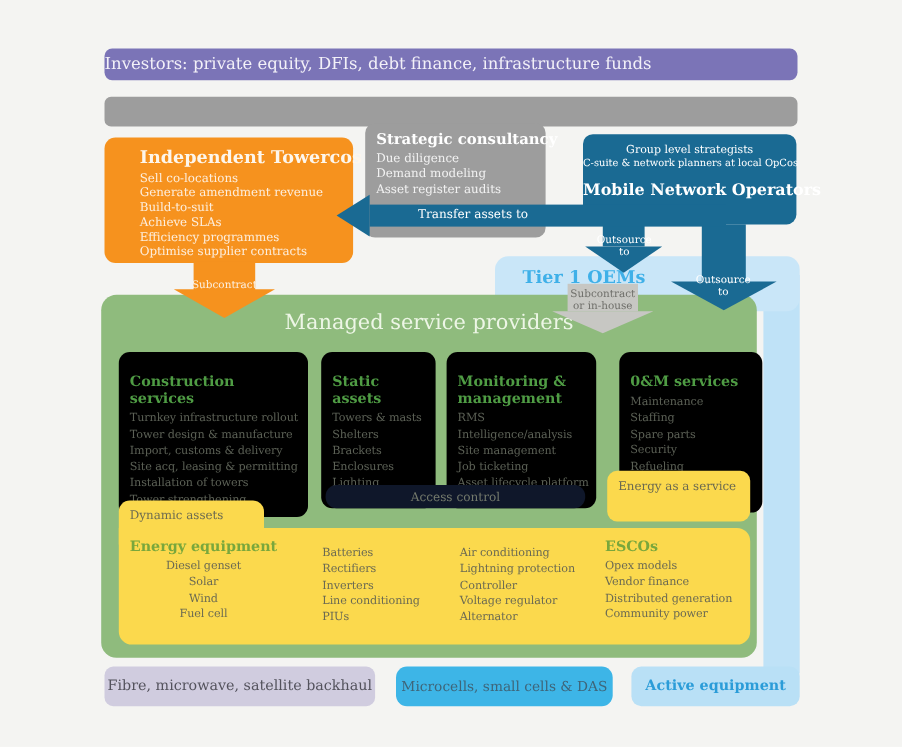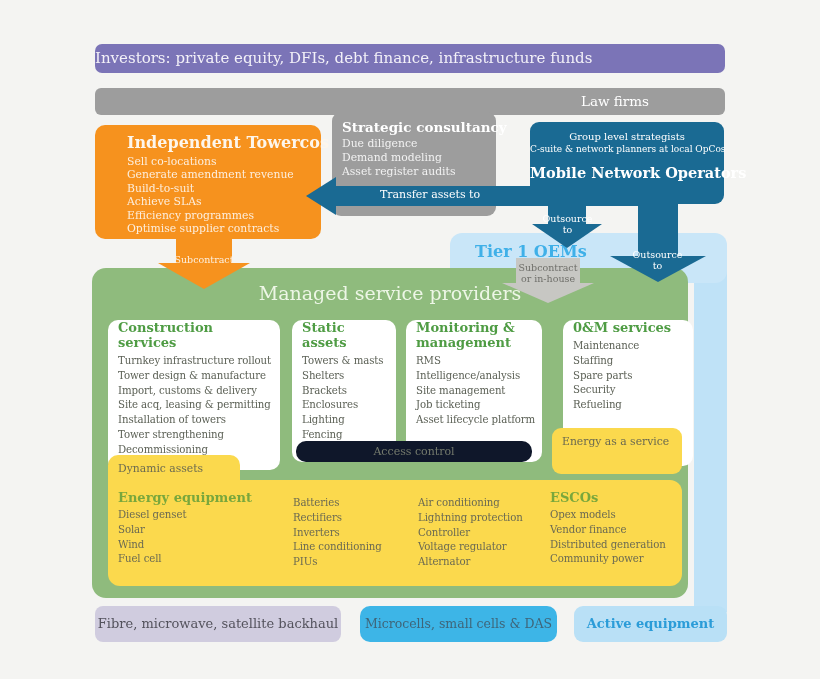--- a/index.html
+++ b/index.html
@@ -66,61 +66,60 @@
   
   .g-shaft{left:516px;top:258px;width:64px;height:25px;background:#c7c7c3;z-index:4;}
   .g-head{left:502px;top:283px;width:0;height:0;border-left:46px solid transparent;
           border-right:46px solid transparent;border-top:20px solid #c7c7c3;z-index:4;}
   .g-label{left:500px;top:262px;width:96px;color:#6f6f6a;font-size:9.5px;line-height:11px;
            text-align:center;z-index:5;}
 
   
   .green{left:92px;top:268px;width:596px;height:330px;background:#8fbb7d;border-radius:14px;z-index:2;}
   .msp-title{position:absolute;left:0;top:14px;width:100%;text-align:center;color:#edf6e6;font-size:19px;}
-  .sbox{position:absolute;background:#ffffff;border-radius:10px;padding:0 10px;box-sizing:border-box;}
+  .sbox{position:absolute;background:#000000;border-radius:10px;padding:20px 10px;box-sizing:border-box;}
   .sbox .bt{color:#4f9c44;font-weight:bold;font-size:13px;line-height:15px;margin-bottom:4px;}
   .it-g{color:#5c6156;font-size:10.2px;line-height:14.8px;white-space:nowrap;letter-spacing:-0.1px;}
   .construction{left:16px;top:52px;width:172px;height:150px;}
   .static{left:200px;top:52px;width:104px;height:142px;}
   .monitoring{left:314px;top:52px;width:136px;height:142px;}
   .om{left:460px;top:52px;width:130px;height:146px;margin-left:11px;}
   .access{position:absolute;left:204px;top:173px;width:236px;height:21px;background:#0f172a;
           border-radius:10px;color:#747a6c;font-size:11px;line-height:21px;text-align:center;z-index:5;}
   .eaas{position:absolute;left:460px;top:160px;width:130px;height:46px;background:#fbd94d;
         border-radius:9px;padding:7px 10px;box-sizing:border-box;color:#6a6950;font-size:10.8px;z-index:5;white-space:nowrap;}
   .dyn-tab{position:absolute;left:16px;top:187px;width:132px;height:40px;background:#fbd94d;
            border-radius:10px 10px 0 0;padding:7px 10px;box-sizing:border-box;color:#6c6b50;
            font-size:10.8px;z-index:4;white-space:nowrap;}
   .dyn-main{position:absolute;left:16px;top:212px;width:574px;height:106px;background:#fbd94d;
             border-radius:0 12px 12px 12px;z-index:4;}
   .ycol{position:absolute;}
   .ycol .bt{color:#79a73c;font-weight:bold;font-size:13px;line-height:16px;margin-bottom:2px;white-space:nowrap;}
   .it-y{color:#6b6a52;font-size:10.2px;line-height:14.8px;white-space:nowrap;letter-spacing:-0.1px;}
-  .yc1{left:10px;top:10px;}
+  .yc1{left:10px;top:10px;text-align:center;}
   .yc2{left:185px;top:16px;}
   .yc3{left:310px;top:16px;}
   .yc4{left:442px;top:10px;}
 
   
   .backhaul{left:95px;top:606px;width:246px;height:36px;background:#d0ccdf;border-radius:8px;
             color:#53525c;font-size:13px;line-height:36px;text-align:center;z-index:3;white-space:nowrap;}
   .microcells{left:360px;top:606px;width:197px;height:36px;background:#3db5e7;border-radius:10px;
               color:#3f6579;font-size:12.5px;line-height:36px;text-align:center;z-index:3;white-space:nowrap;}
   .active{left:574px;top:606px;width:153px;height:36px;background:#b9e0f6;border-radius:9px;
           color:#2b9cd8;font-size:13px;font-weight:bold;line-height:36px;text-align:center;z-index:3;white-space:nowrap;}
 </style>
 </head>
 <body>
 
 <div class="page">
 
   <div class="abs investors">Investors: private equity, DFIs, debt finance, infrastructure funds</div>
 
   <div class="abs advisors">
-    <span class="right-label">Law firms</span>
   </div>
 
   <div class="abs towercos">
     <div class="bt">Independent Towercos</div>
     <div class="it">Sell co-locations</div>
     <div class="it">Generate amendment revenue</div>
     <div class="it">Build-to-suit</div>
     <div class="it">Achieve SLAs</div>
     <div class="it">Efficiency programmes</div>
     <div class="it">Optimise supplier contracts</div>

